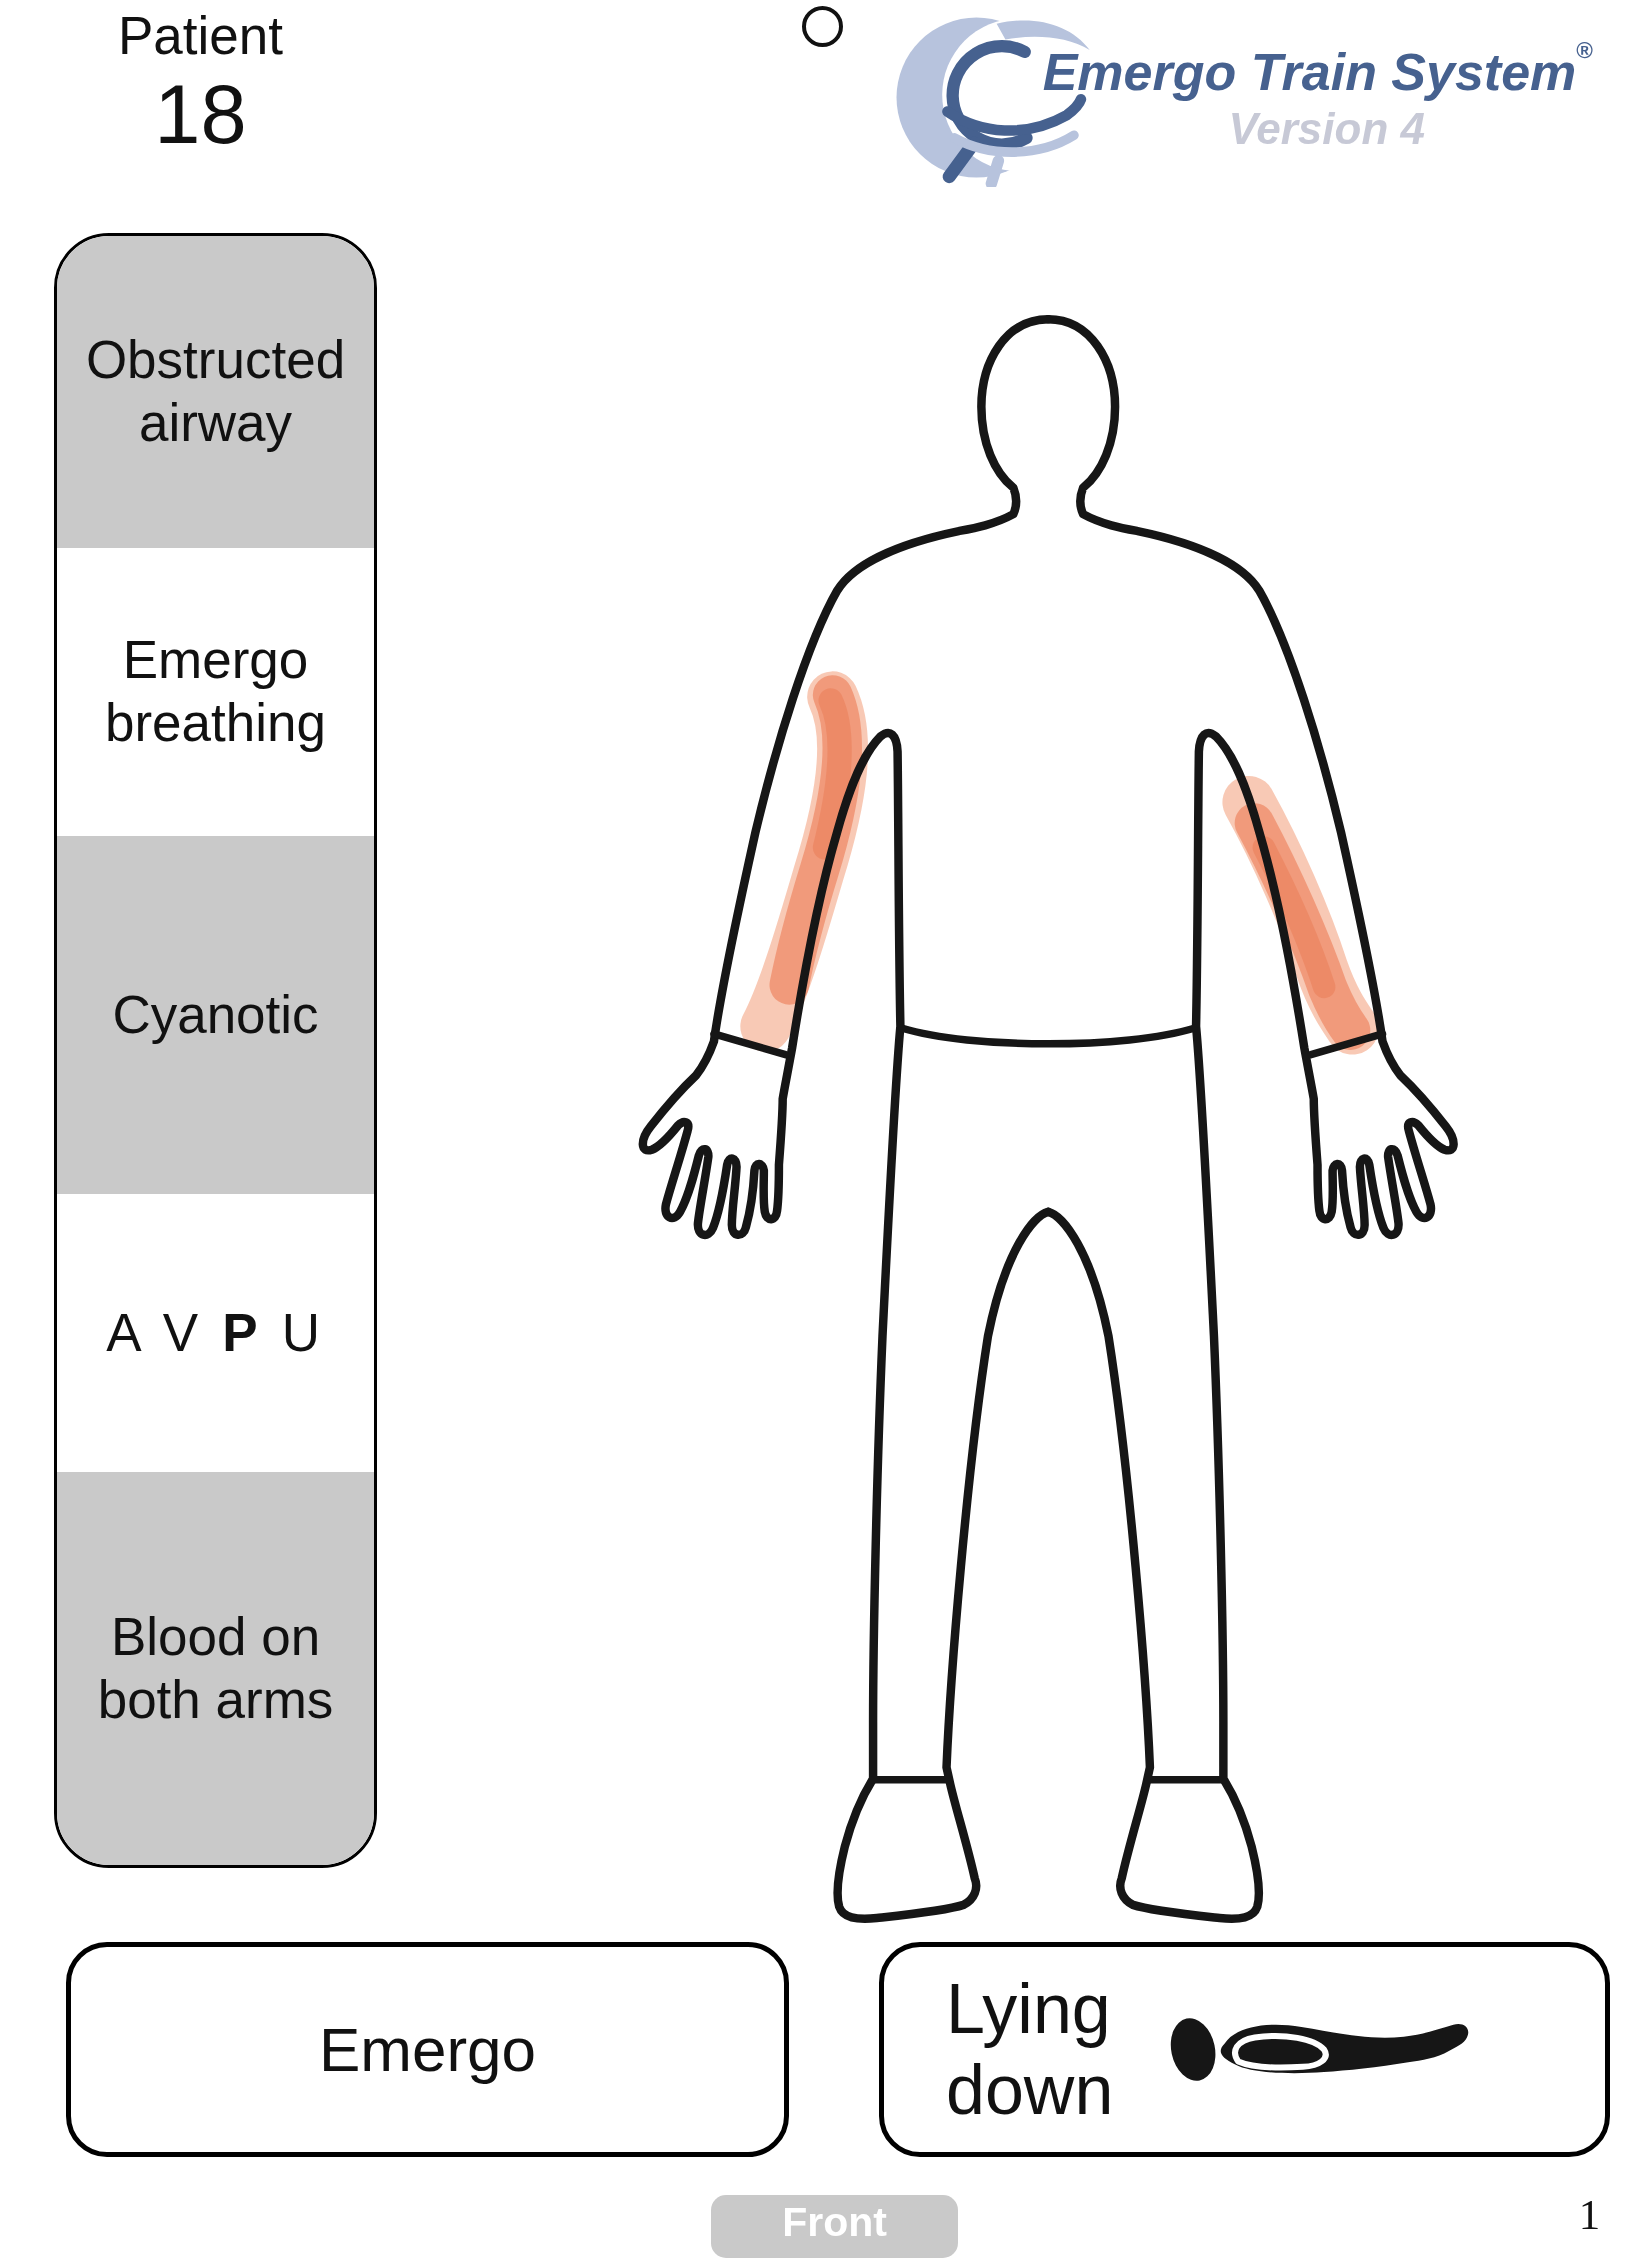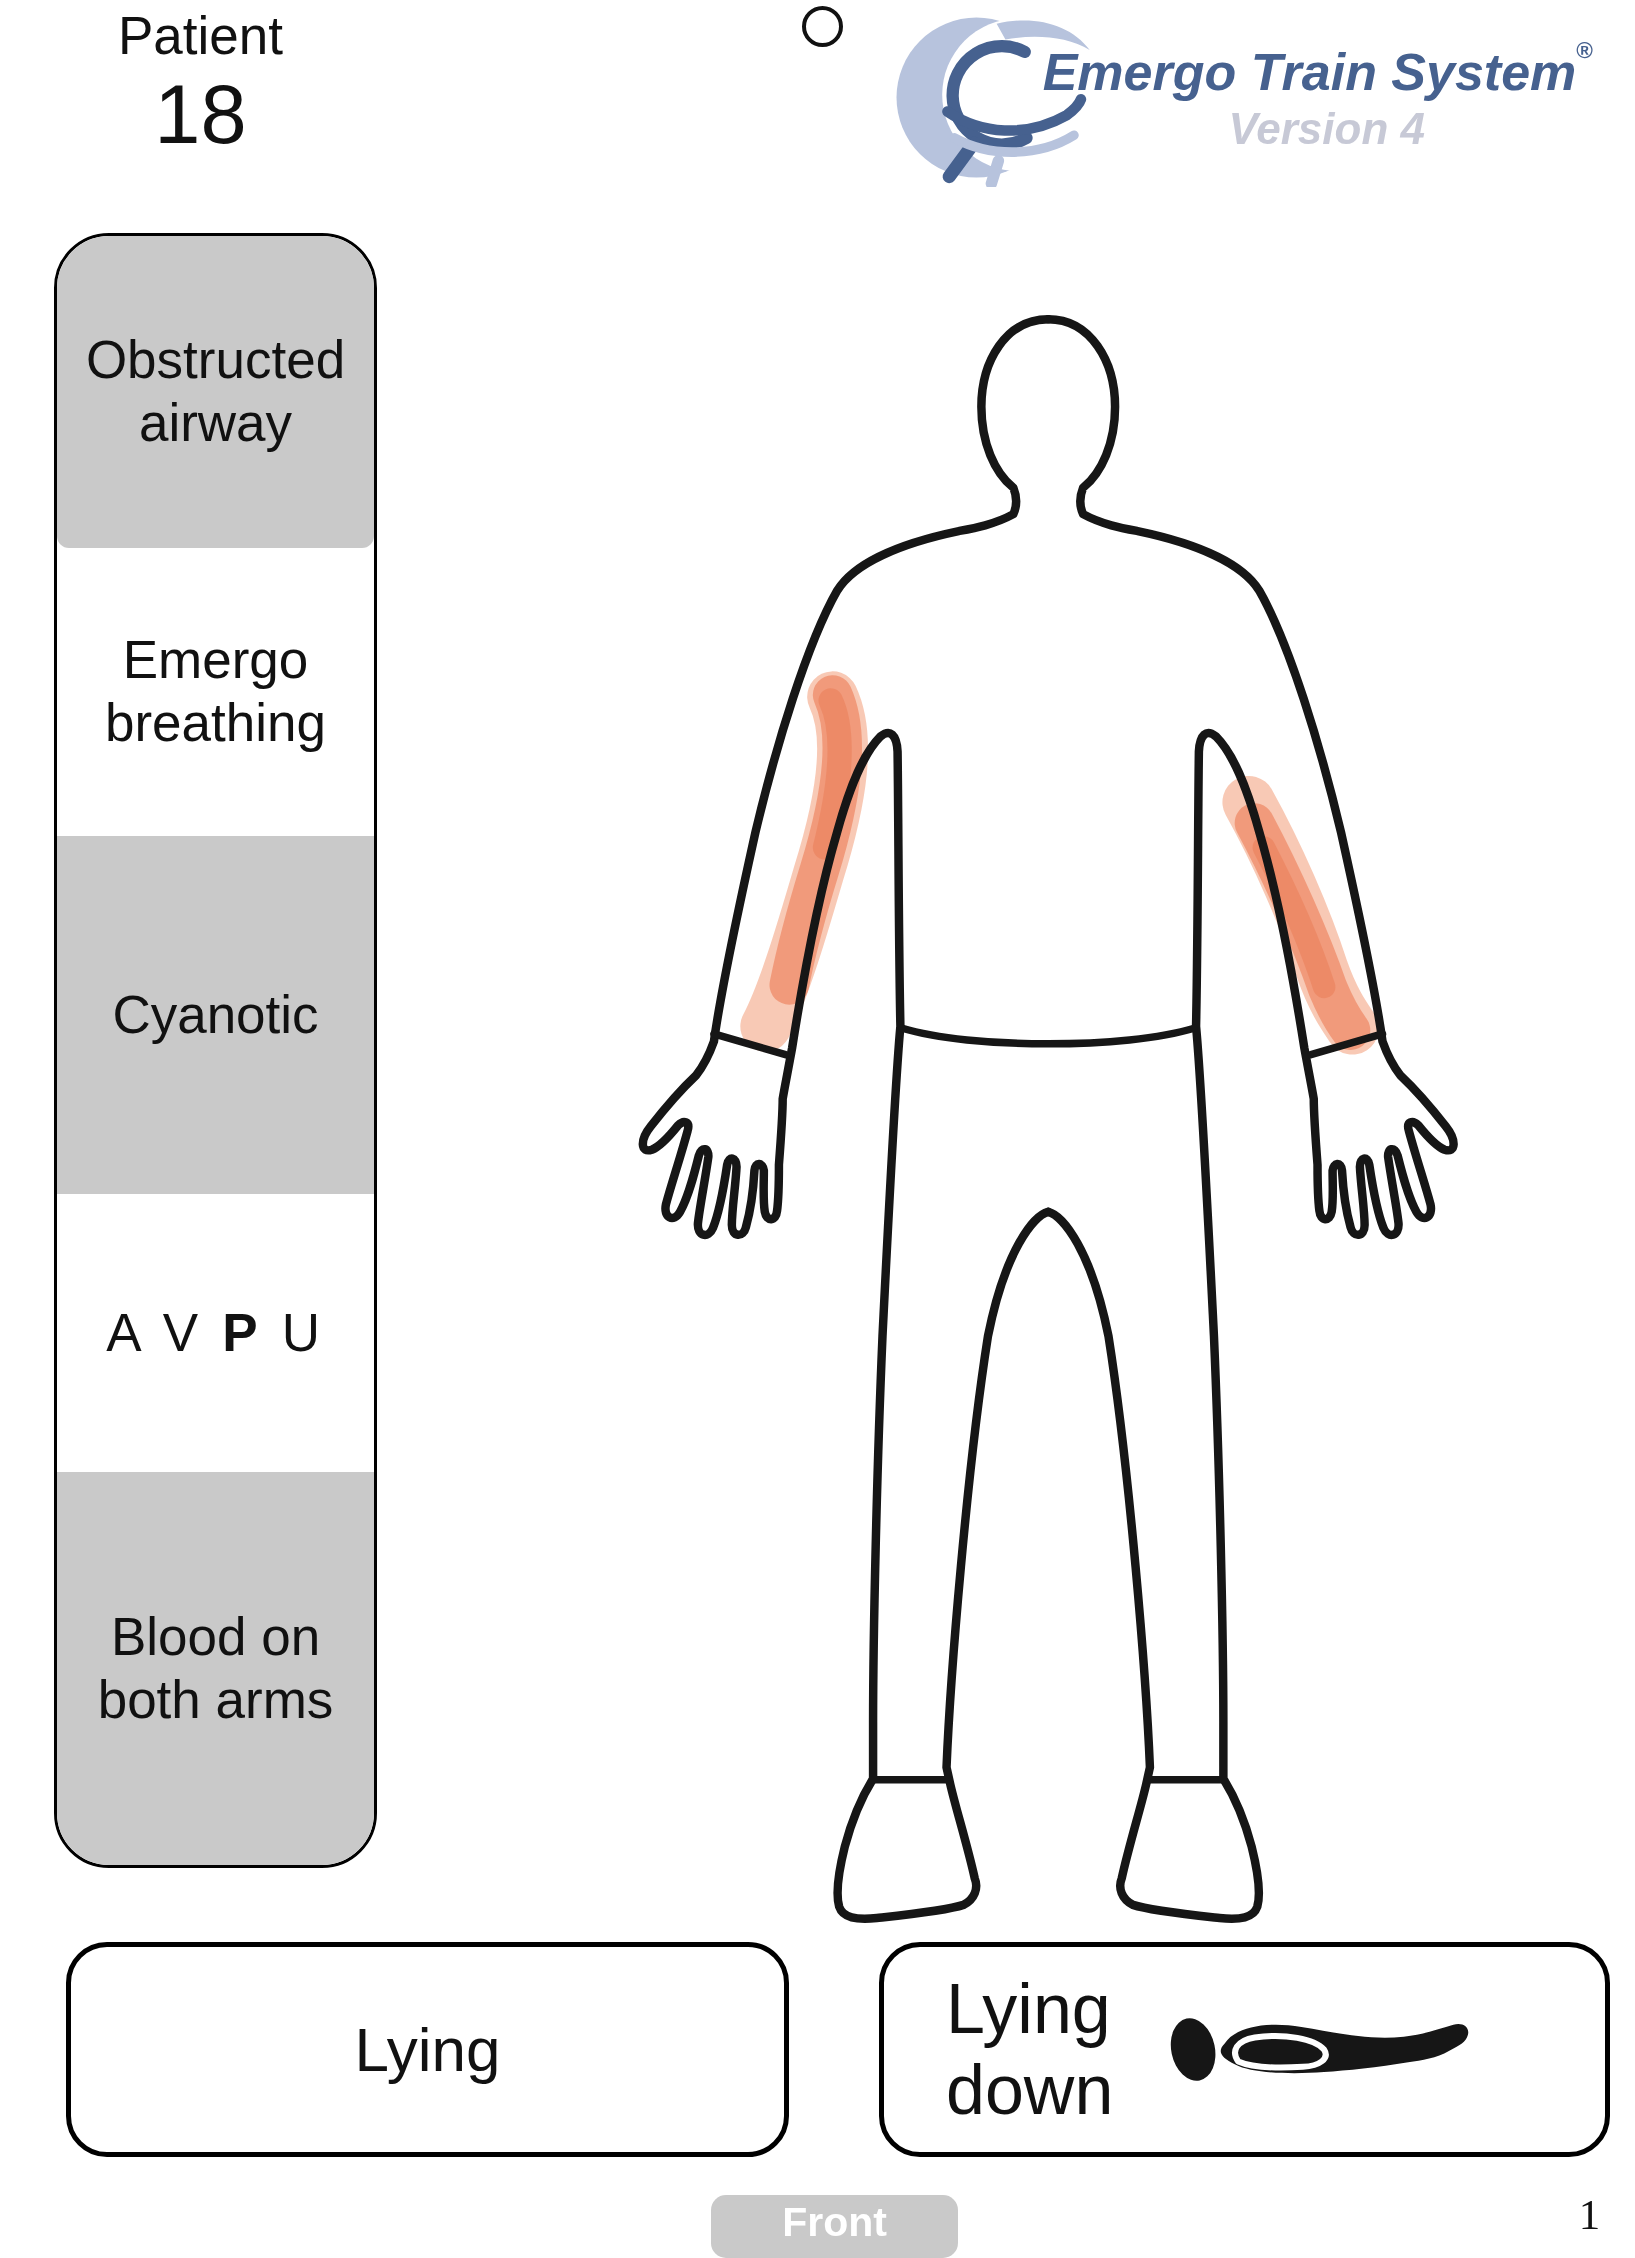--- a/index.html
+++ b/index.html
@@ -62,21 +62,21 @@
     display: flex;
     align-items: center;
     justify-content: center;
     text-align: center;
     font-size: 53px;
     line-height: 1.18;
     padding: 0 9.4px;
     box-sizing: border-box;
   }
   .sidebar-section.shaded { background: #c9c9c9; }
-  .s0 { height: 312px; border-radius: 12px; }
+  .s0 { height: 312px; }
   .s1 { height: 288px; }
   .s2 { height: 358px; }
   .s3 { height: 278px; letter-spacing: 4.7px; }
   .s4 { flex: 1; }
   .avpu-bold { font-weight: bold; }
 
   
   .figure-svg { position: absolute; left: 0; top: 0; width: 1636px; height: 2258px; }
   .body-fill   { fill: #ffffff; stroke: none; }
   .body-stroke { fill: none; stroke: #161616; stroke-width: 9;
@@ -236,21 +236,21 @@
     <use href="#halfbody" class="body-stroke"></use>
     <use href="#halfbody" class="body-stroke" transform="scale(-1,1) translate(-2226,0)"></use>
     <path class="detail-line" d="M 958 1092 C 1030 1114 1196 1114 1268 1092"></path>
     <path class="detail-line" d="M 1468 1098 L 1392 1120"></path>
     <path class="detail-line" d="M 758 1098 L 834 1120"></path>
     <path class="detail-line" d="M 927 1890 L 1007 1890"></path>
     <path class="detail-line" d="M 1219 1890 L 1299 1890"></path>
   </svg>
 
   <div class="bottom-box quiet-box">
-    <div class="quiet-label">Lying</div>
+    <div class="quiet-label">Emergo</div>
   </div>
 
   <div class="bottom-box posture-box">
     <div class="posture-label">Lying down</div>
     <svg class="posture-icon" width="331" height="121" viewBox="0 0 440 160">
       <ellipse cx="44" cy="80" rx="29" ry="42" transform="rotate(-12 44 80)" fill="#161616"></ellipse>
       <path fill="#161616" d="M 86 72
         C 100 50 142 42 188 50
         C 238 58 278 68 324 63
         C 352 60 372 52 390 47

